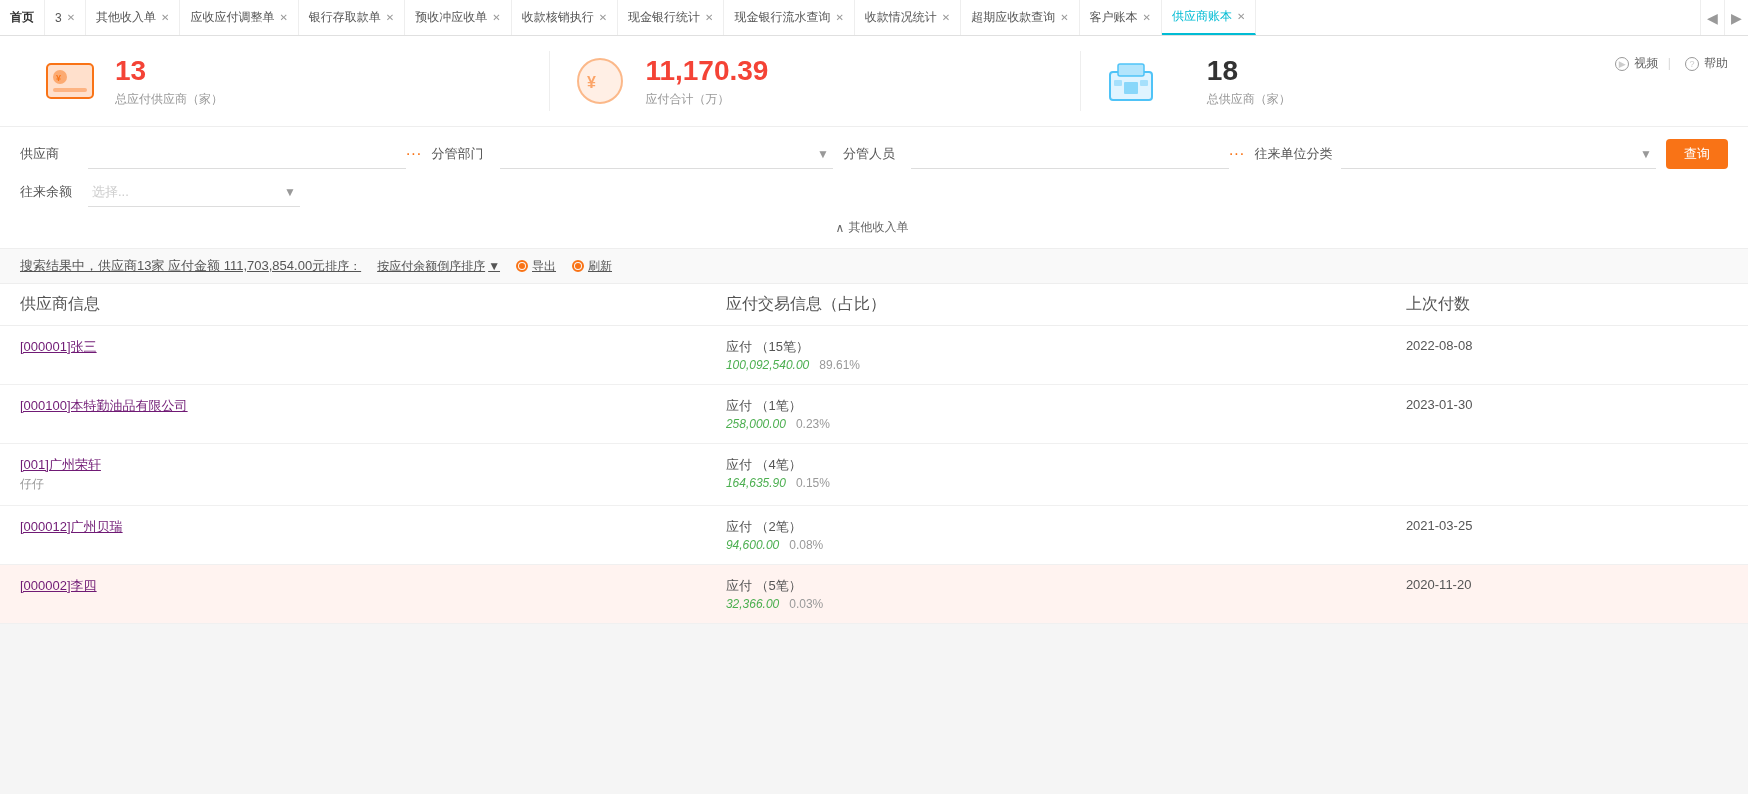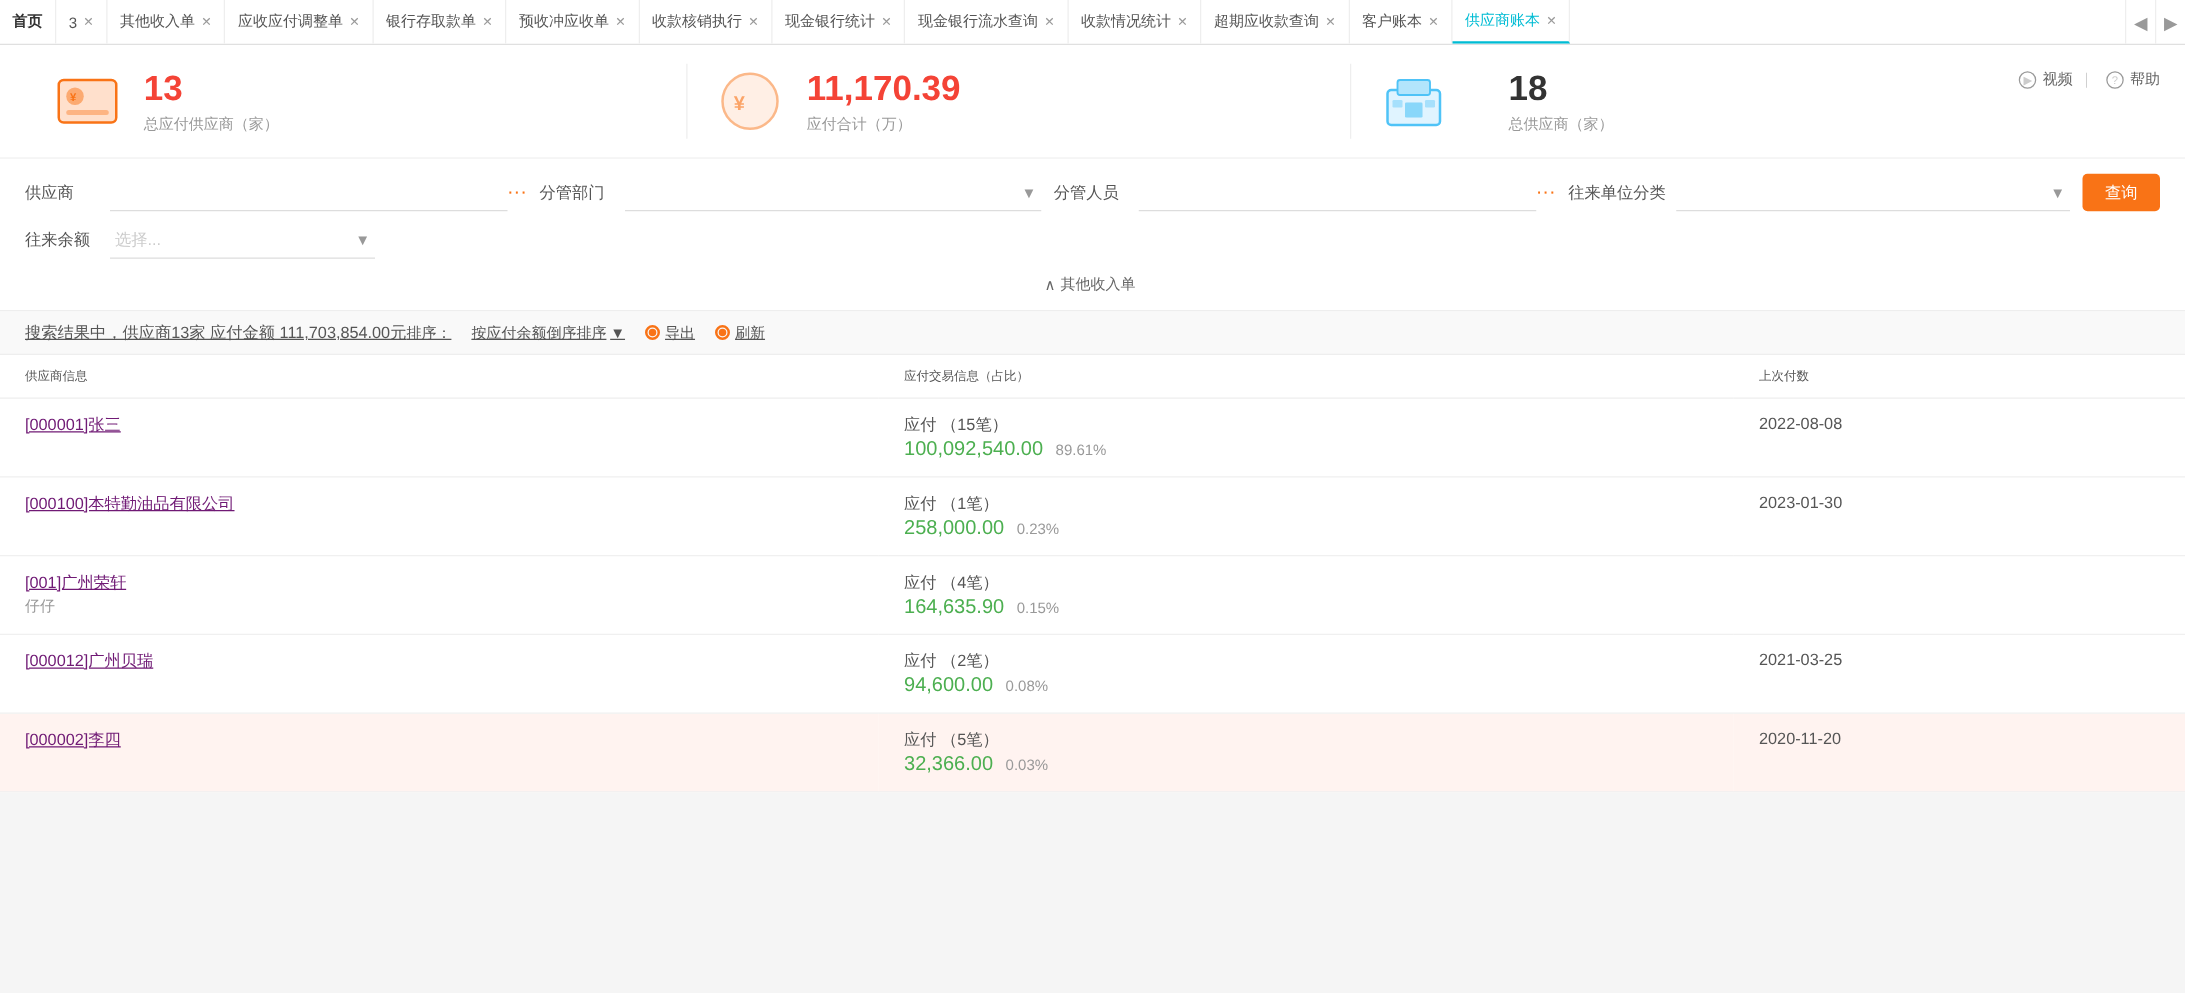--- a/index.html
+++ b/index.html
@@ -210,38 +210,38 @@
     }
     .data-table {
       width: 100%;
       border-collapse: collapse;
     }
     .data-table th {
       padding: 10px 20px;
       text-align: left;
       font-weight: normal;
       color: #555;
-      font-size: 10px;
+      font-size: 16px;
       background: #fff;
       border-bottom: 1px solid #eee;
     }
     .data-table td {
       padding: 12px 20px;
       border-bottom: 1px solid #f0f0f0;
       font-size: 13px;
       vertical-align: top;
     }
     .data-table tr.highlighted td { background: #fff3f0; }
     .supplier-link {
       color: #701a75;
       text-decoration: underline;
       cursor: pointer;
     }
     .supplier-sub { color: #999; font-size: 12px; margin-top: 2px; }
-    .amount-green { color: #4caf50; font-size: 16px; }
+    .amount-green { color: #4caf50; font-size: 12px; font-style: italic; }
     .amount-label { color: #555; font-size: 13px; margin-bottom: 2px; }
     .percent { color: #999; font-size: 12px; margin-left: 10px; }
     .date-text { color: #555; }
 
     
     ::-webkit-scrollbar { width: 6px; height: 6px; }
     ::-webkit-scrollbar-thumb { background: #ccc; border-radius: 3px; }
   </style>
 </head>
 <body>

